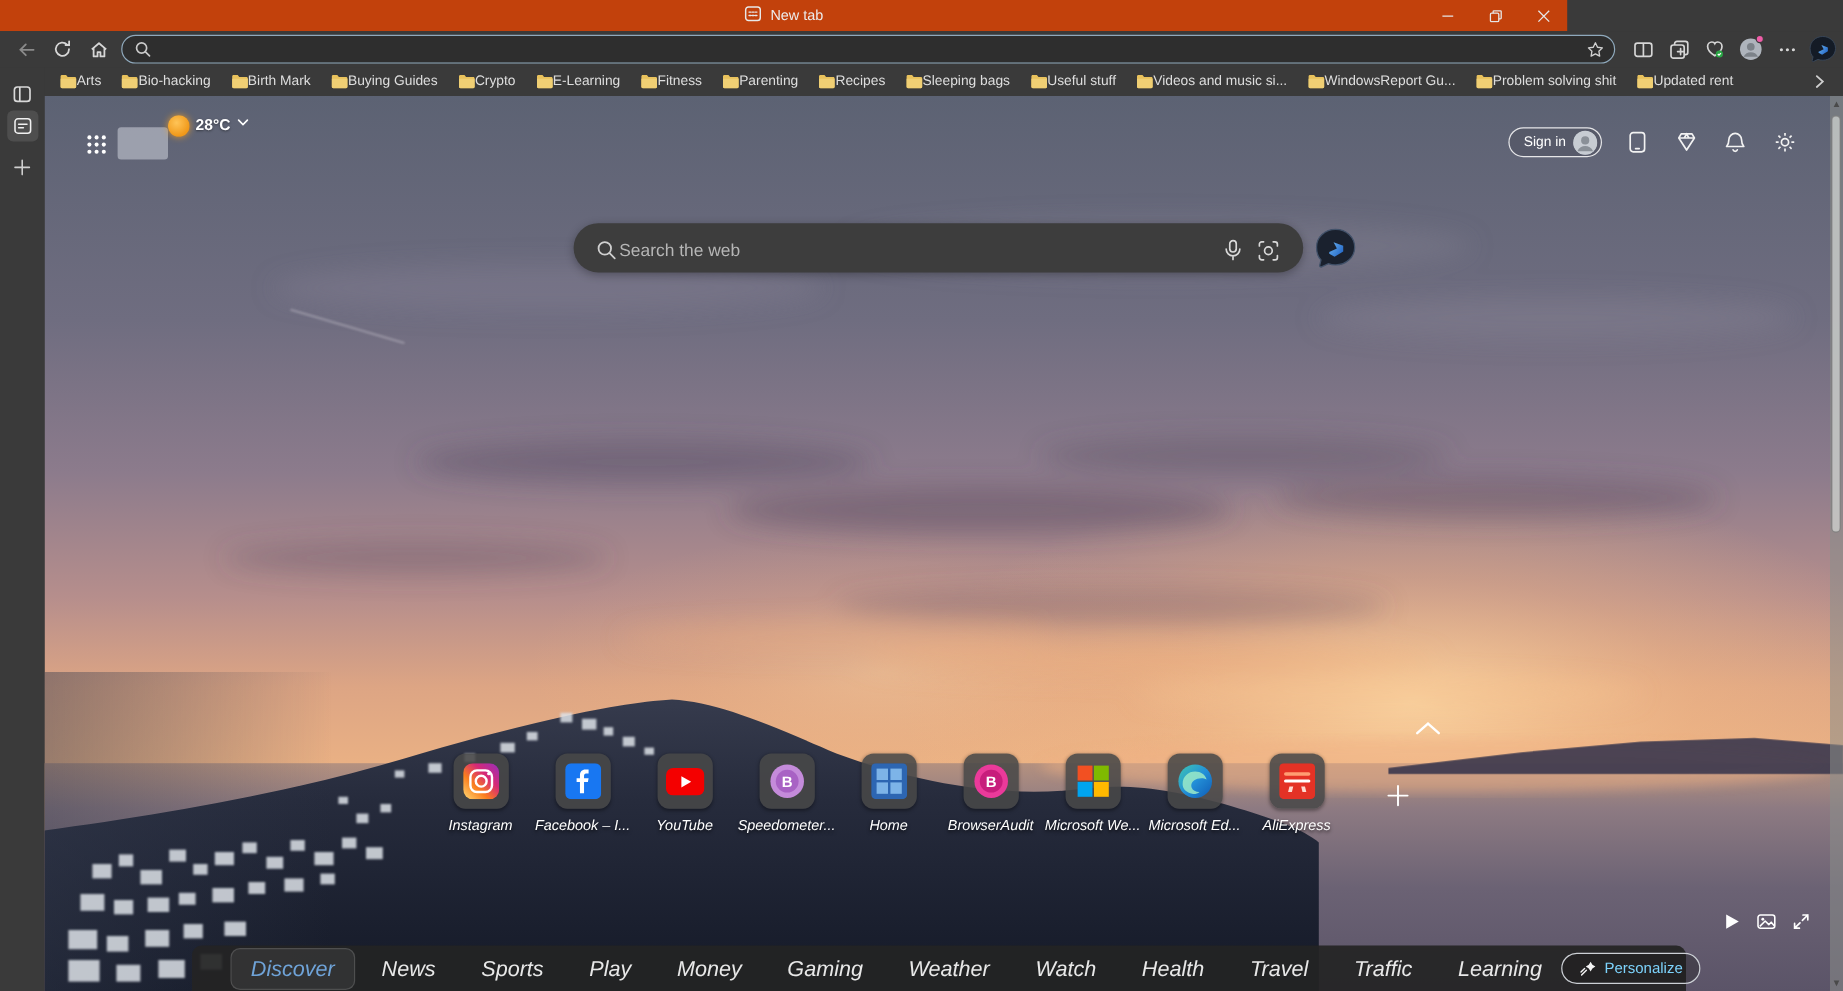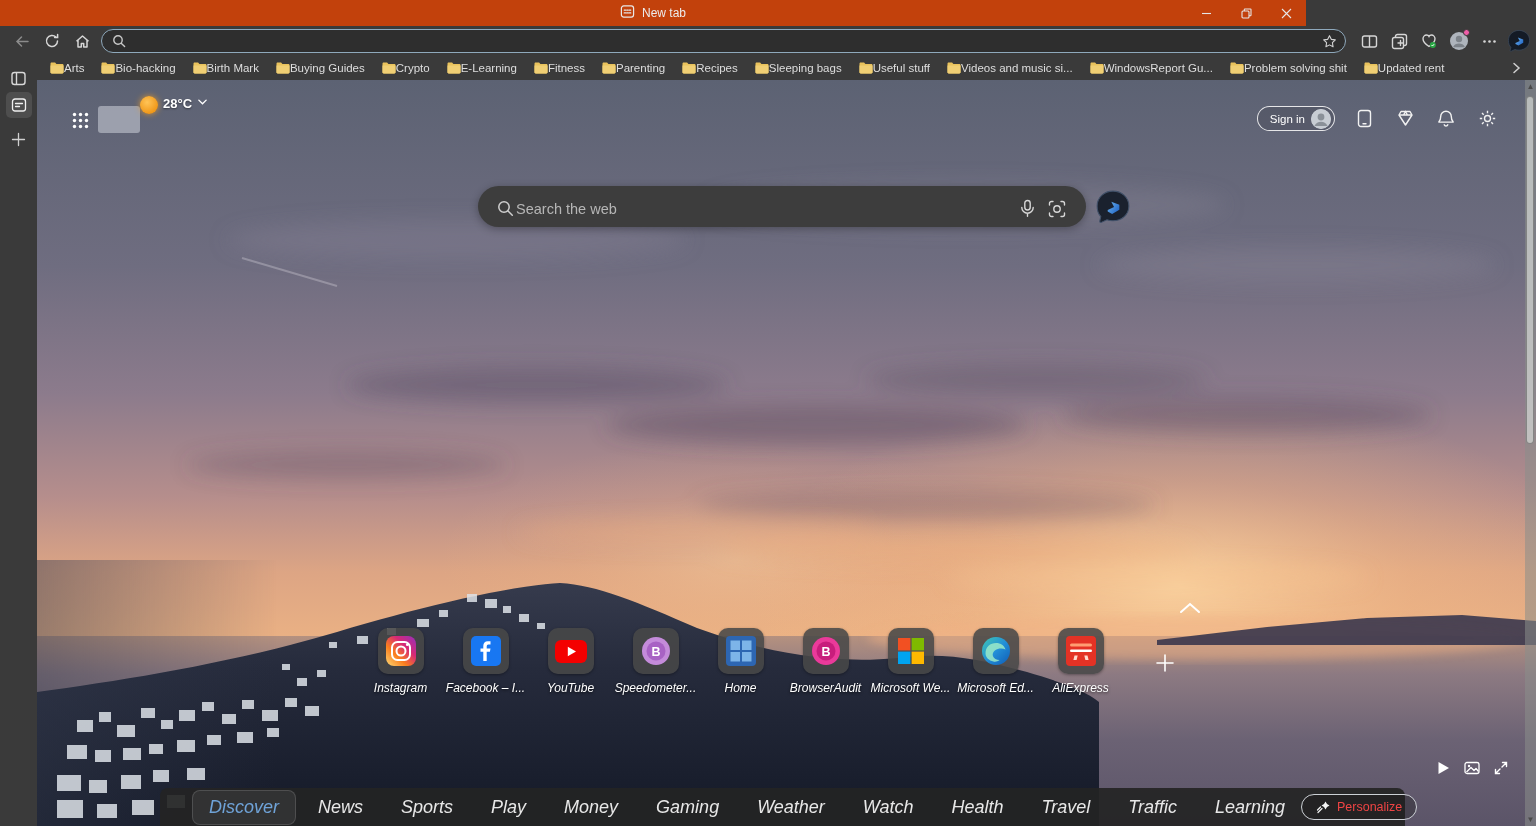--- a/index.html
+++ b/index.html
@@ -82,21 +82,21 @@
 
   #feedbar { position:absolute; left:123px; top:708px; width:1245px; height:38px;
              background:rgba(36,36,36,.92); border-radius:8px 8px 0 0; display:flex; align-items:center;
              padding:0 14px 0 32px; }
   #feednav { display:flex; align-items:center; gap:6px; }
   .feed-item { background:none; border:none; color:#e8e8e8; font-size:18px; padding:6px 16px; border-radius:8px;
                font-family:"Liberation Sans",sans-serif; white-space:nowrap;font-style:italic; }
   .feed-item.active { background:rgba(255,255,255,.07); border:1px solid rgba(255,255,255,.14); color:#6fa3d8; }
   #personalize { margin-left:auto; height:26px; display:flex; align-items:center; gap:7px; padding:0 14px;
                  border:1px solid #ccd0d5; border-radius:14px; background:rgba(25,25,25,.35);
-                 color:#ef4444; font-size:12.5px; }
+                 color:#7dd3fc; font-size:12.5px; }
 
   
   #scrollbar { position:absolute; right:0; top:80px; width:11px; height:746px; background:rgba(138,142,138,.55); }
   #sb-thumb { position:absolute; left:1px; top:16px; width:8px; height:348px; border-radius:5px;
               background:rgba(214,217,213,.7); border:1px solid rgba(85,85,85,.55); }
   .sb-arrow { position:absolute; left:0; width:11px; text-align:center; color:#4a4a4a; font-size:8px; }
 </style>
 </head>
 <body>
 

